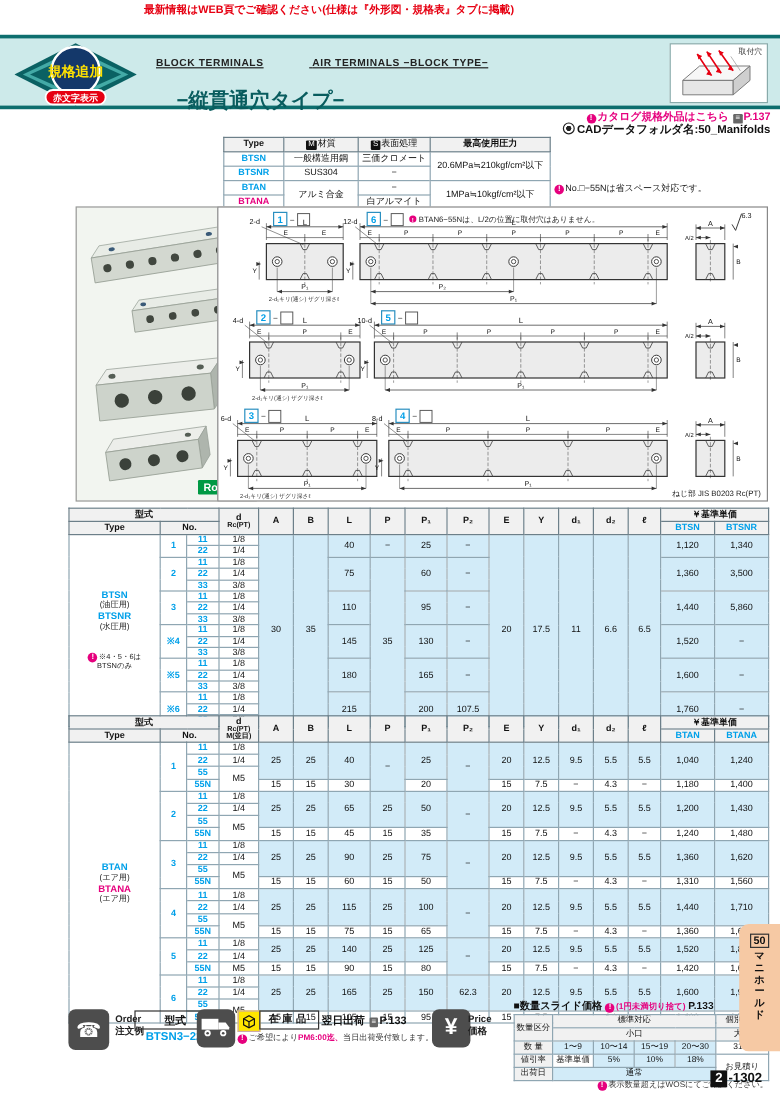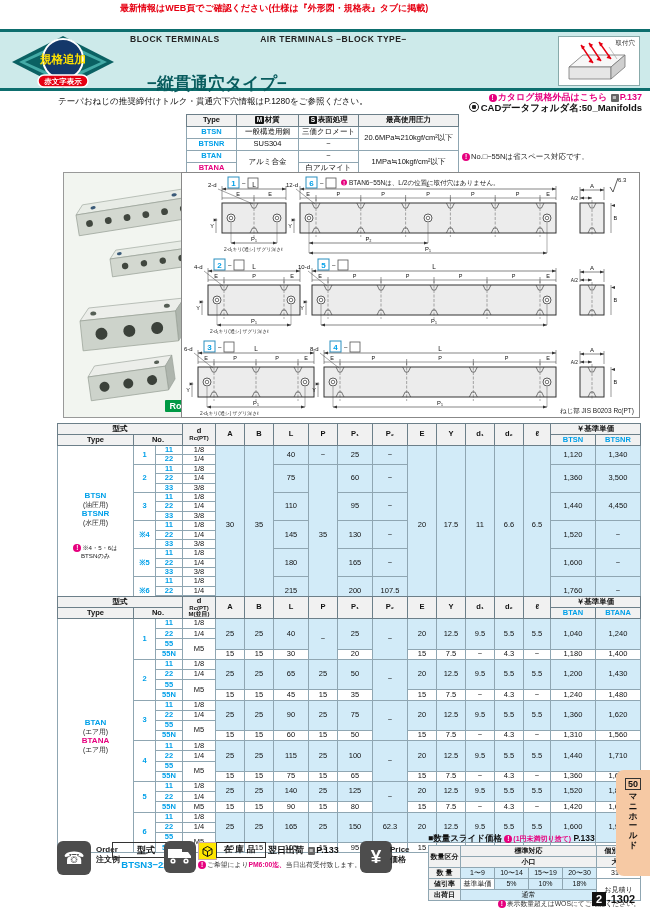--- a/index.html
+++ b/index.html
@@ -6,21 +6,21 @@
   .page{position:relative;width:650px;height:918px;background:#fff;overflow:hidden;
         font-family:"Liberation Sans",sans-serif;color:#111;}
   .abs{position:absolute;}
   
   .banner{left:118px;top:2px;display:flex;align-items:baseline;white-space:nowrap;}
   .banner-main{color:#e60012;font-weight:bold;font-size:16.5px;}
   .banner-sub{color:#e60012;font-weight:bold;font-size:9px;margin-left:2px;}
   
   .band{left:0;top:29px;width:650px;height:62px;background:#cdeaea;
         border-top:3px solid #0d6e6e;border-bottom:3px solid #0d6e6e;box-sizing:border-box;}
-  .en-line{position:absolute;left:130px;top:2px;font-size:8.5px;font-weight:bold;color:#222;letter-spacing:.5px;}
+  .en-line{position:absolute;left:130px;top:15px;font-size:8.5px;font-weight:bold;color:#222;letter-spacing:.5px;text-decoration:underline;}
   .en-line span{margin-right:38px;}
   .hd-title{position:absolute;left:130px;top:15px;font-size:19px;font-weight:bold;color:#085c5e;letter-spacing:.5px;}
   .hd-sub{position:absolute;left:147px;top:40px;font-size:17px;font-weight:bold;color:#085c5e;}
   .corner-box{position:absolute;left:558px;top:4px;width:82px;height:50px;background:#fff;border:1px solid #8aa;box-sizing:border-box;}
   .corner-label{position:absolute;right:4px;top:2px;font-size:6.5px;color:#333;}
   
   .torque-note{left:58px;top:96px;font-size:8.5px;color:#111;}
   .catalog-link{right:8px;top:91px;font-size:9px;font-weight:bold;color:#e6007e;}
   .cad-line{right:8px;top:102px;font-size:9.5px;font-weight:bold;color:#111;}
   .space-note{left:462px;top:152px;font-size:7.5px;color:#222;width:185px;}
@@ -42,21 +42,21 @@
   table{border-collapse:collapse;table-layout:fixed;}
   td,th{border:1px solid #8fa6b2;padding:0;text-align:center;vertical-align:middle;
         font-size:7.5px;line-height:1.12;overflow:hidden;white-space:nowrap;}
   th{background:#f1f1f1;font-weight:bold;border-color:#6c7f89;color:#111;}
   table{border:1.5px solid #44555f;}
   .bl{background:#d2ebf8;}
   .wh{background:#fff;}
   .gt{border-top:1.3px solid #55707e;}
   .cb{color:#00a0e9;font-weight:bold;}
   .mg{color:#e6007e;font-weight:bold;}
-  .hh{background:#f1f1f1;font-weight:bold;margin-left:20px;}
+  .hh{background:#f1f1f1;font-weight:normal;margin-left:20px;}
   #spec{position:absolute;left:186px;top:114px;}
   #spec td,#spec th{height:11px;font-size:7.5px;background-clip:padding-box;}
   #spec td{background:#fff;}
   .ic-m::before,.ic-s::before{display:inline-block;background:#111;color:#fff;font-size:6.5px;
       line-height:8px;padding:0 1.5px;margin-right:1px;border-radius:1px;}
   .ic-m::before{content:"M";}
   .ic-s::before{content:"S";}
   #t1{position:absolute;left:57px;top:423px;}
   #t2{position:absolute;left:57px;top:596px;}
   #t1 thead th,#t2 thead th{height:10px;font-size:7.5px;}
@@ -126,21 +126,20 @@
         <polygon points="10,30 52,30 52,42 10,42" fill="#e6e6e6" stroke="#777" stroke-width="0.8"></polygon>
         <polygon points="52,30 66,18 66,30 52,42" fill="#cfcfcf" stroke="#777" stroke-width="0.8"></polygon>
         <line x1="58" y1="22" x2="50" y2="10" stroke="#999" stroke-width="0.6"></line>
         <path d="M22,8 L34,26 M30,6 L42,24 M40,5 L52,22" stroke="#e60012" stroke-width="1.4" fill="none"></path>
         <path d="M34,26 l-4.5,-1 l2.5,-3.8 z M42,24 l-4.5,-1 l2.5,-3.8 z M52,22 l-4.5,-1 l2.5,-3.8 z" fill="#e60012"></path>
         <path d="M22,8 l1,4.5 l3.2,-2.8 z M30,6 l1,4.5 l3.2,-2.8 z M40,5 l1,4.5 l3.2,-2.8 z" fill="#e60012"></path>
       </svg>
     </div>
   </div>
 
-  <div class="abs torque-note">テーパおねじの推奨締付けトルク・貫通穴下穴情報はP.1280をご参照ください。</div>
   <div class="abs catalog-link">
     <span class="info-ic">!</span><span>カタログ規格外品はこちら</span>
     <span class="book-ic"></span><span>P.137</span>
   </div>
   <div class="abs cad-line">
     <span class="target-ic"></span><span>CADデータフォルダ名:50_Manifolds</span>
   </div>
   <div class="abs space-note">
     <span class="info-ic">!</span><span>No.□−55Nは省スペース対応です。</span>
   </div>
@@ -665,21 +664,21 @@
           <td>3/8</td>
         </tr>
         <tr>
           <td rowspan="3" class="cb gt">3</td>
           <td class="cb gt">11</td>
           <td class="gt">1/8</td>
           <td rowspan="3" class="bl gt">110</td>
           <td rowspan="3" class="bl gt">95</td>
           <td rowspan="3" class="bl gt">−</td>
           <td rowspan="3" class="bl gt">1,440</td>
-          <td rowspan="3" class="bl gt">4,450</td>
+          <td rowspan="3" class="bl gt">5,860</td>
         </tr>
         <tr>
           <td class="cb">22</td>
           <td>1/4</td>
         </tr>
         <tr>
           <td class="cb">33</td>
           <td>3/8</td>
         </tr>
         <tr>

